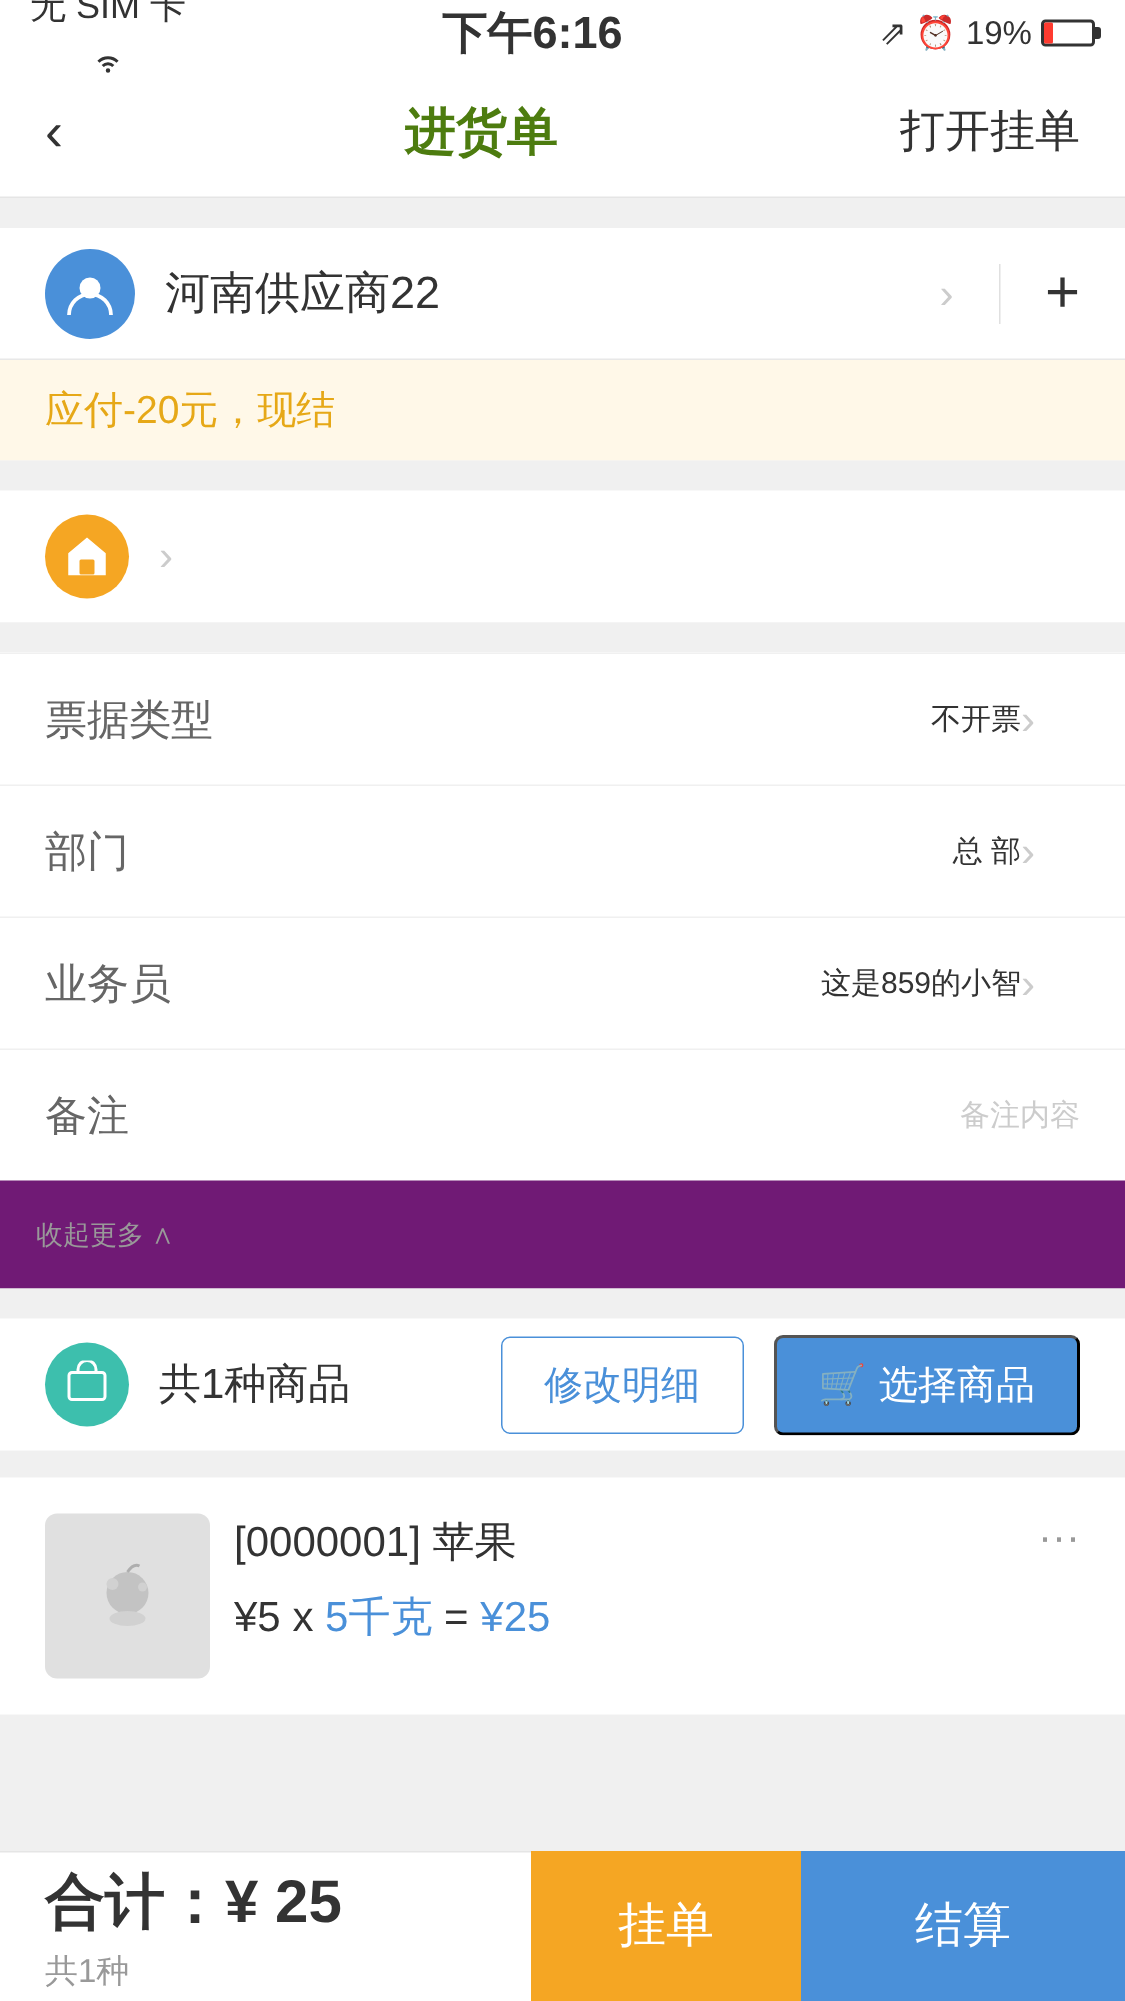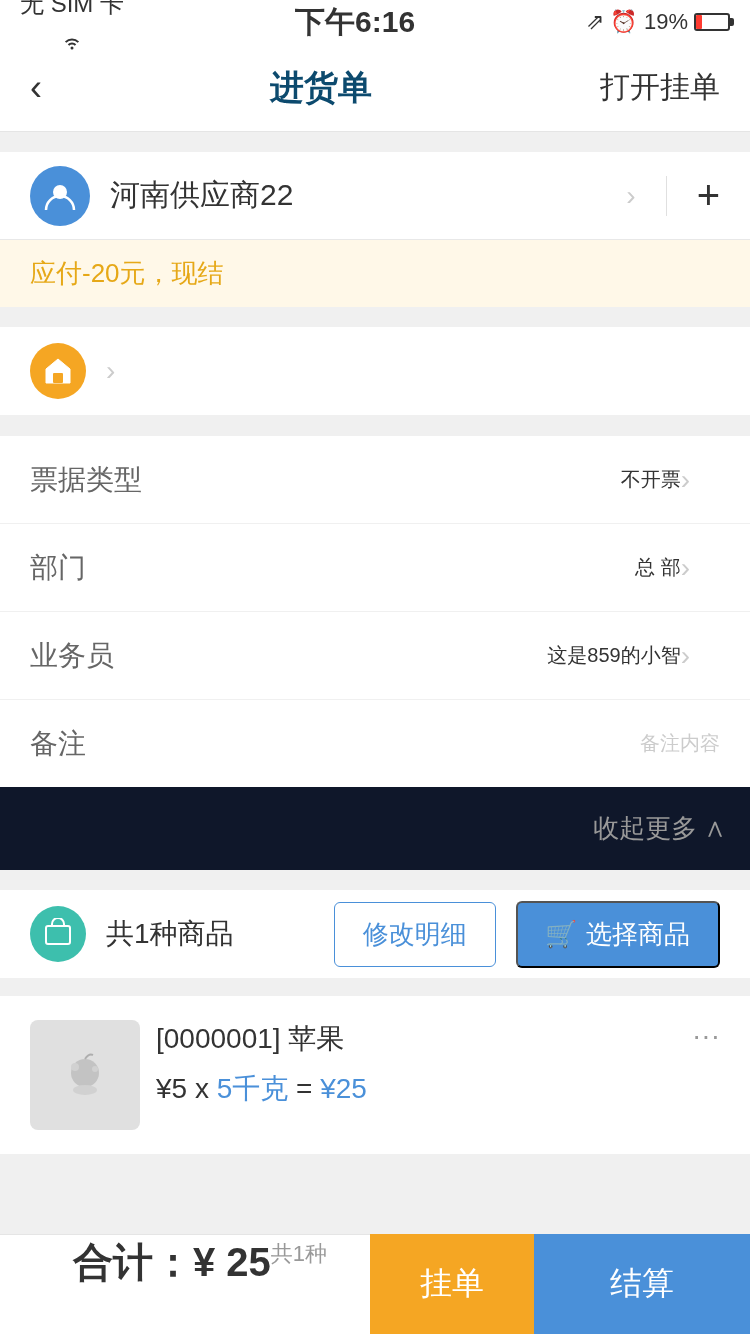--- a/index.html
+++ b/index.html
@@ -67,21 +67,21 @@
       border-bottom: 1px solid #e5e5e5;
     }
     .nav-back {
       font-size: 36px;
       color: #333;
       cursor: pointer;
     }
     .nav-title {
       font-size: 34px;
       font-weight: 600;
-      color: #0c4a6e;
+      color: #4d7c0f;
     }
     .nav-action {
       font-size: 30px;
       color: #333;
     }
 
     
     .section-gap {
       height: 20px;
       background: #f0f0f0;
@@ -190,24 +190,24 @@
       color: #333;
       padding-left: 20px;
       text-align: right;
     }
     .form-placeholder {
       color: #ccc;
     }
 
     
     .collapse-btn {
-      background: #0f172a;
+      background: #701a75;
       padding: 24px;
-      text-align: right;
-      font-size: 26px;
+      text-align: left;
+      font-size: 18px;
       color: #999;
     }
 
     
     .product-header {
       background: #fff;
       padding: 0 30px;
       display: flex;
       align-items: center;
       height: 88px;
@@ -297,40 +297,40 @@
       bottom: 0;
       width: 750px;
       height: 100px;
       display: flex;
       align-items: stretch;
     }
     .total-section {
       background: #fff;
       flex: 1;
       display: flex;
-      flex-direction: row;
+      flex-direction: column;
       justify-content: center;
       padding-left: 30px;
       border-top: 1px solid #e5e5e5;
     }
     .total-amount {
       font-size: 30px;
       color: #333;
     }
     .total-amount span {
       font-size: 40px;
       font-weight: 600;
     }
     .total-count {
       font-size: 22px;
       color: #999;
       margin-top: 4px;
     }
     .btn-hang {
-      width: 164px;
+      width: 180px;
       background: #f5a623;
       color: #fff;
       font-size: 32px;
       display: flex;
       align-items: center;
       justify-content: center;
       cursor: pointer;
     }
     .btn-checkout {
       width: 216px;

